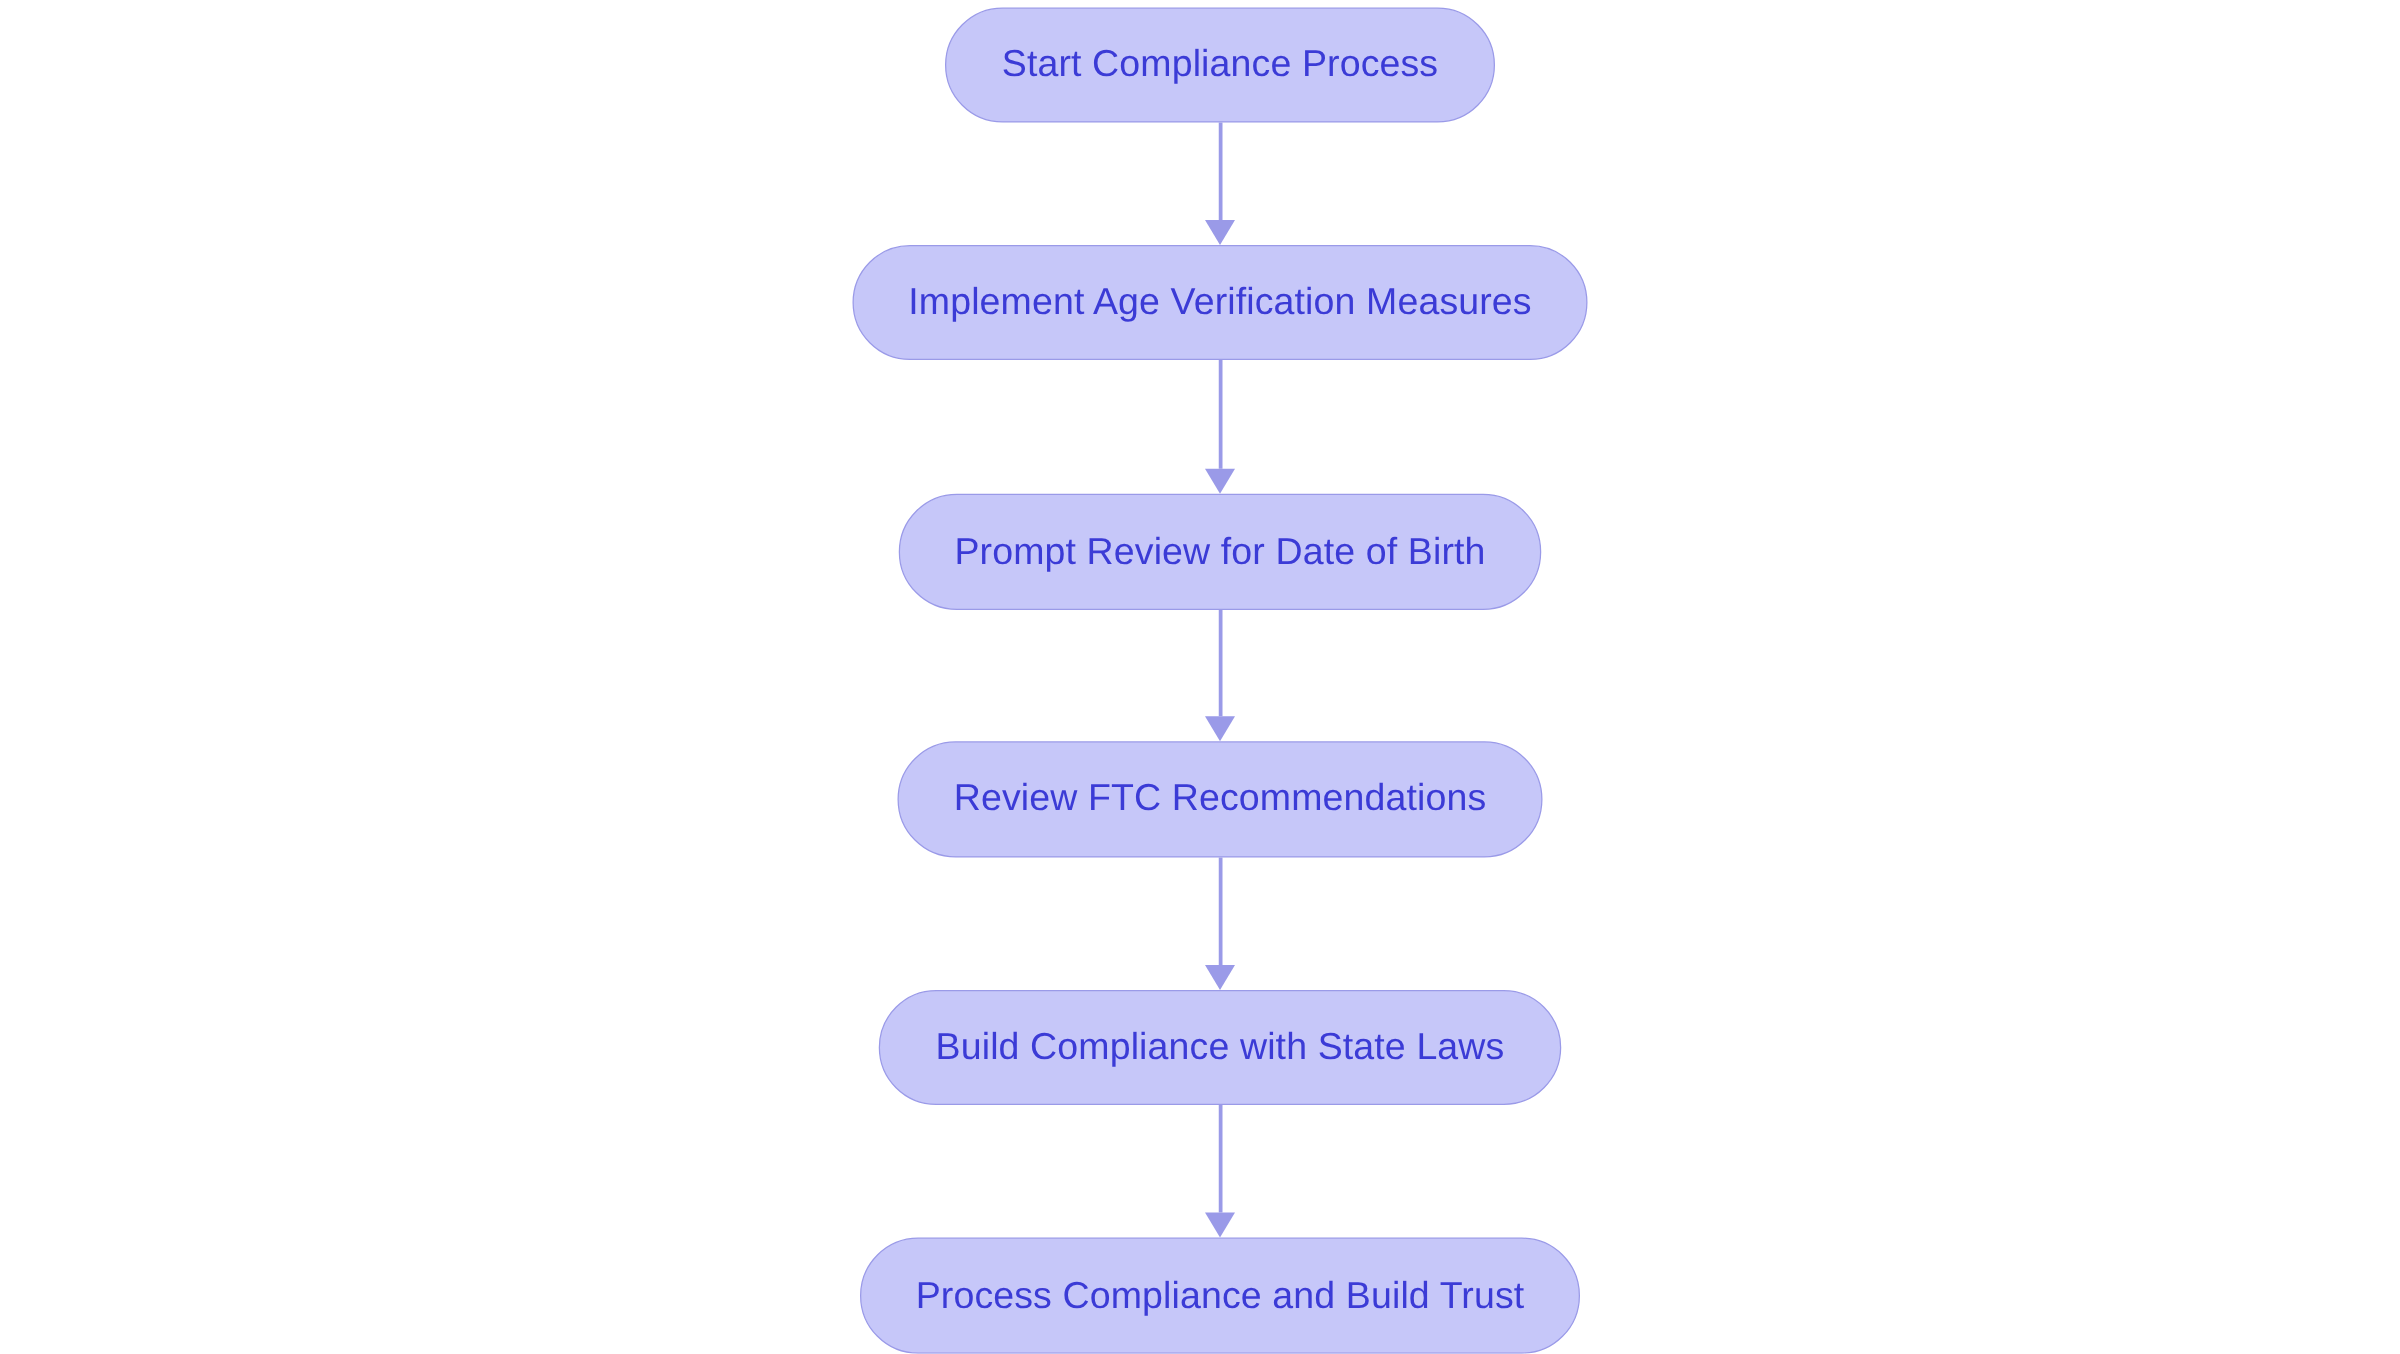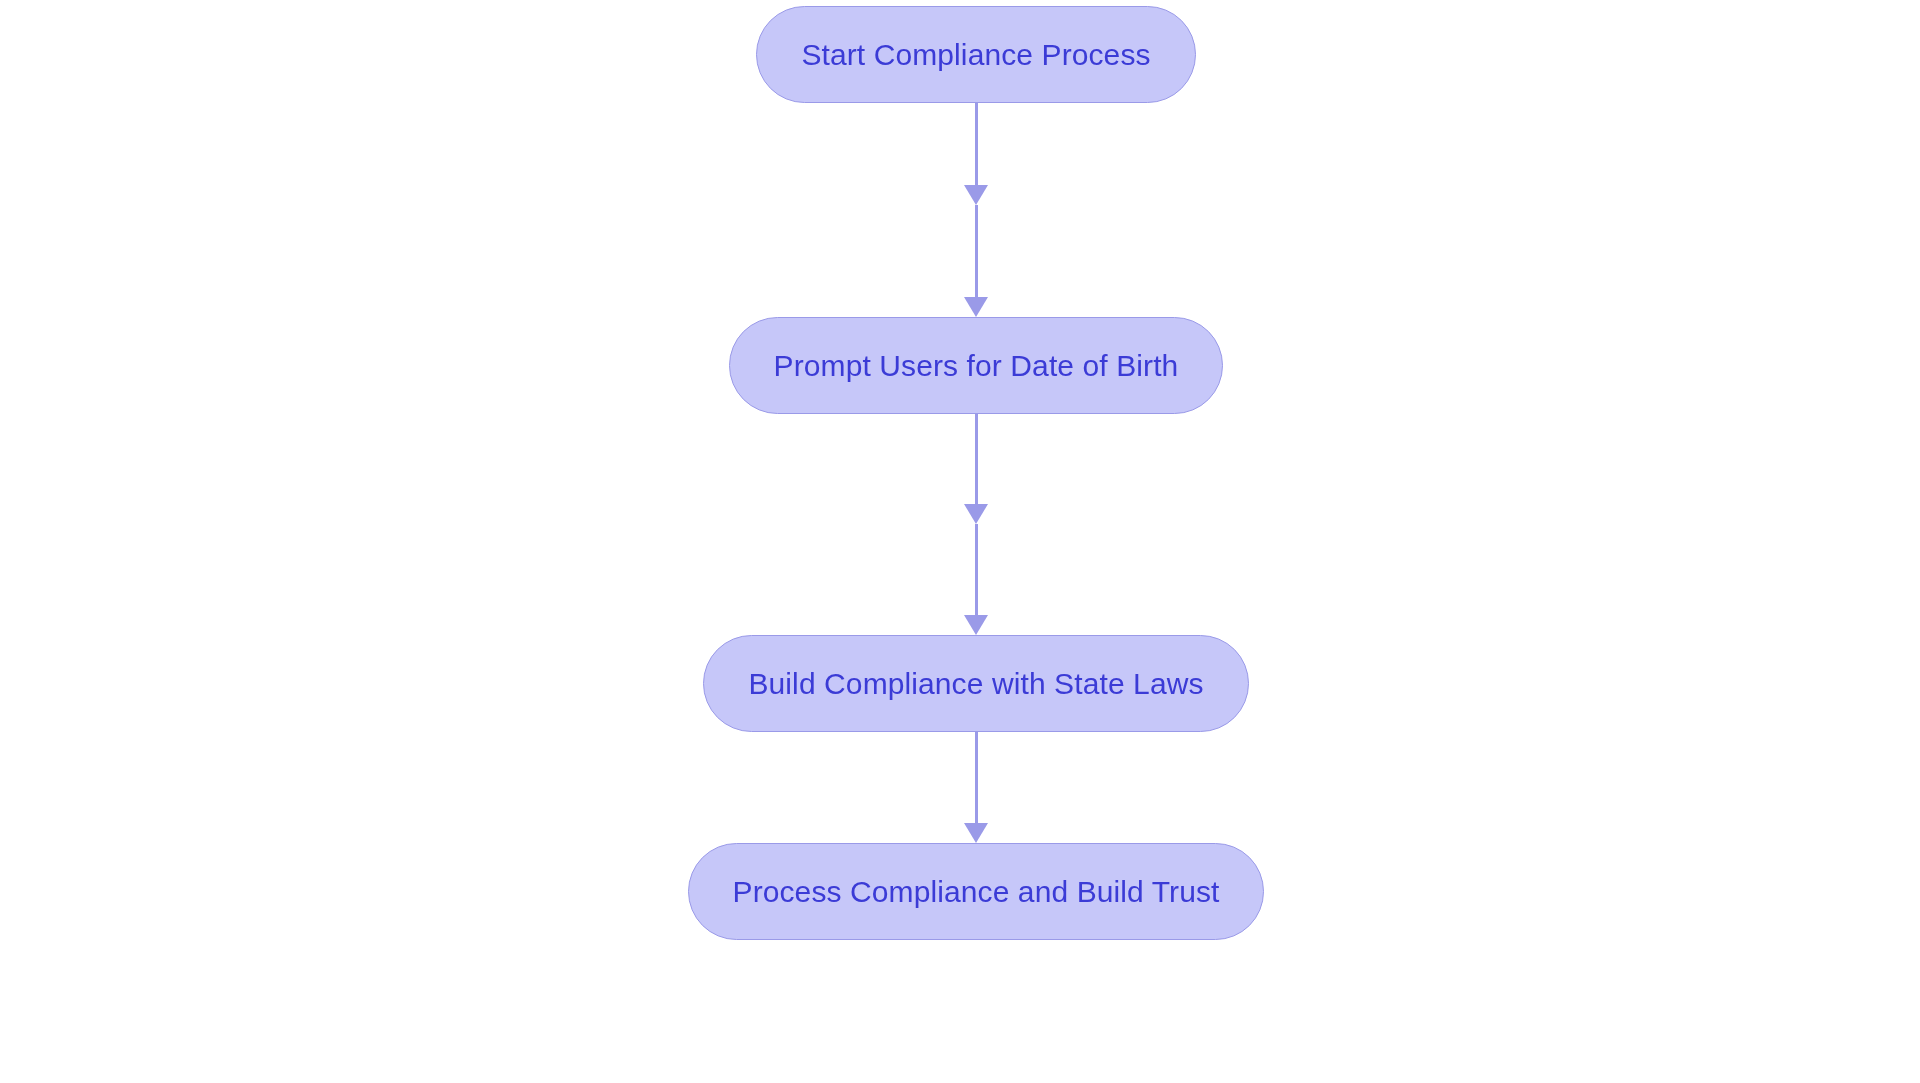--- a/index.html
+++ b/index.html
@@ -97,35 +97,41 @@
 
     <div class="node">
       <span class="node-label">Start Compliance Process</span>
     </div>
 
     <div class="connector gap-1">
       <div class="line"></div>
       <div class="arrowhead"></div>
     </div>
 
+    <div class="node">
+      <span class="node-label">Implement Age Verification Measures</span>
+    </div>
 
     <div class="connector gap-2">
       <div class="line"></div>
       <div class="arrowhead"></div>
     </div>
 
     <div class="node">
-      <span class="node-label">Prompt Users for Date of Birth</span>
+      <span class="node-label">Prompt Review for Date of Birth</span>
     </div>
 
     <div class="connector gap-3">
       <div class="line"></div>
       <div class="arrowhead"></div>
     </div>
 
+    <div class="node">
+      <span class="node-label">Review FTC Recommendations</span>
+    </div>
 
     <div class="connector gap-4">
       <div class="line"></div>
       <div class="arrowhead"></div>
     </div>
 
     <div class="node">
       <span class="node-label">Build Compliance with State Laws</span>
     </div>
 

